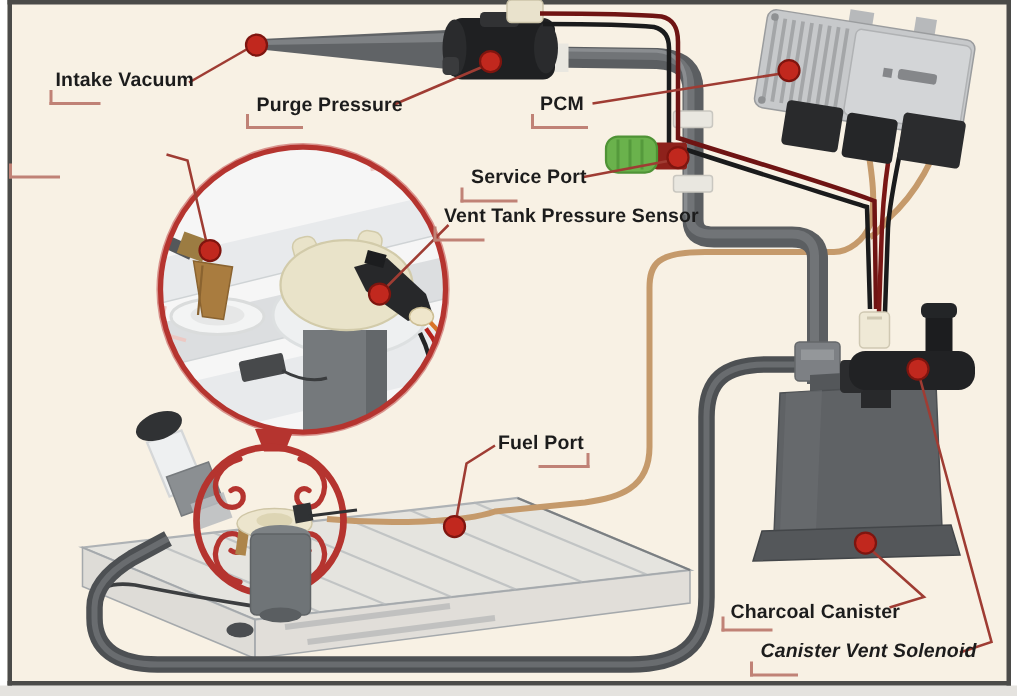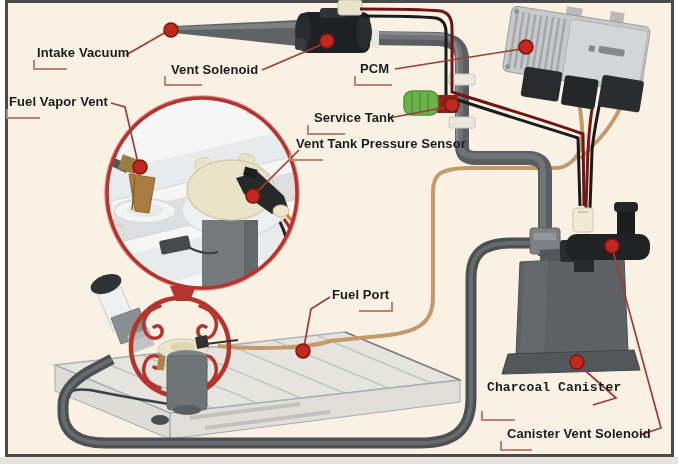--- a/index.html
+++ b/index.html
@@ -18,22 +18,22 @@
   }
   .bracket.right{border-left:none;border-right:2px solid #c08276;}
   
   #lbl-intake{left:37px;top:45px;}        #br-intake{left:33px;top:60px;}
   #lbl-purge{left:171px;top:62px;}        #br-purge{left:164px;top:76px;width:36px;}
   #lbl-pcm{left:360px;top:61px;text-align:right;}          #br-pcm{left:354px;top:76px;width:36px;}
   #lbl-fvv{left:9px;top:94px;}            #br-fvv{left:6px;top:109px;}
   #lbl-sp{left:314px;top:110px;}          #br-sp{left:307px;top:125px;width:36px;}
   #lbl-ftps{left:296px;top:136px;}        #br-ftps{left:289px;top:151px;}
   #lbl-ft{left:332px;top:287px;}          #br-ft{left:359px;top:302px;}
-  #lbl-cc{left:487px;top:380px;font-family:Liberation Mono, monospace;}          #br-cc{left:481px;top:411px;}
-  #lbl-cvs{left:507px;top:426px;}         #br-cvs{left:500px;top:441px;width:30px;}
+  #lbl-cc{left:487px;top:400px;}          #br-cc{left:481px;top:411px;}
+  #lbl-cvs{left:507px;top:426px;font-style:italic;}         #br-cvs{left:500px;top:441px;width:30px;}
 </style>
 </head>
 <body>
 
 <div id="stage">
 
   <svg id="diagram-svg" width="678" height="464" viewBox="0 0 678 464">
 
     <rect x="0" y="0" width="678" height="464" fill="#ffffff"></rect>
     <rect x="5" y="0" width="669" height="457" fill="#f8f1e4"></rect>
@@ -245,30 +245,29 @@
         <circle cx="303" cy="351" r="7"></circle>
         <circle cx="577" cy="362" r="7"></circle>
         <circle cx="612" cy="246" r="7"></circle>
       </g>
     </g>
   </svg>
 
   <div class="lbl" id="lbl-intake">Intake Vacuum</div>
   <div class="bracket" id="br-intake"></div>
 
-  <div class="lbl" id="lbl-purge">Vent Solenoid</div>
+  <div class="lbl" id="lbl-purge">Purge Pressure</div>
   <div class="bracket" id="br-purge"></div>
 
   <div class="lbl" id="lbl-pcm">PCM</div>
   <div class="bracket" id="br-pcm"></div>
 
-  <div class="lbl" id="lbl-fvv">Fuel Vapor Vent</div>
   <div class="bracket" id="br-fvv"></div>
 
-  <div class="lbl" id="lbl-sp">Service Tank</div>
+  <div class="lbl" id="lbl-sp">Service Port</div>
   <div class="bracket" id="br-sp"></div>
 
   <div class="lbl" id="lbl-ftps">Vent Tank Pressure Sensor</div>
   <div class="bracket" id="br-ftps"></div>
 
   <div class="lbl" id="lbl-ft">Fuel Port</div>
   <div class="bracket right" id="br-ft"></div>
 
   <div class="lbl" id="lbl-cc">Charcoal Canister</div>
   <div class="bracket" id="br-cc"></div>

